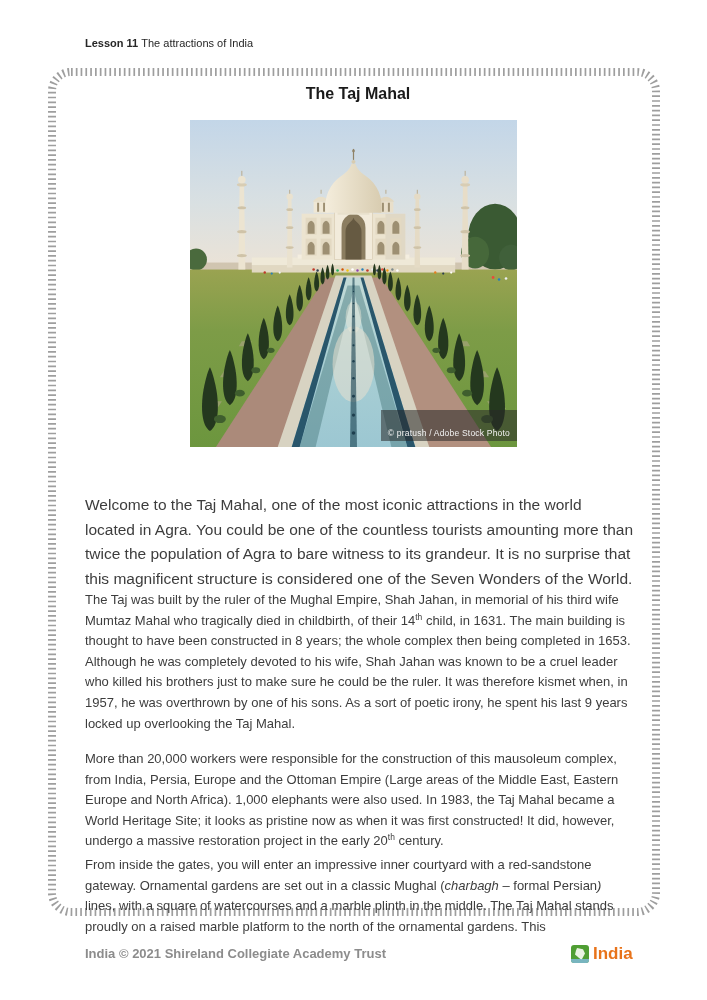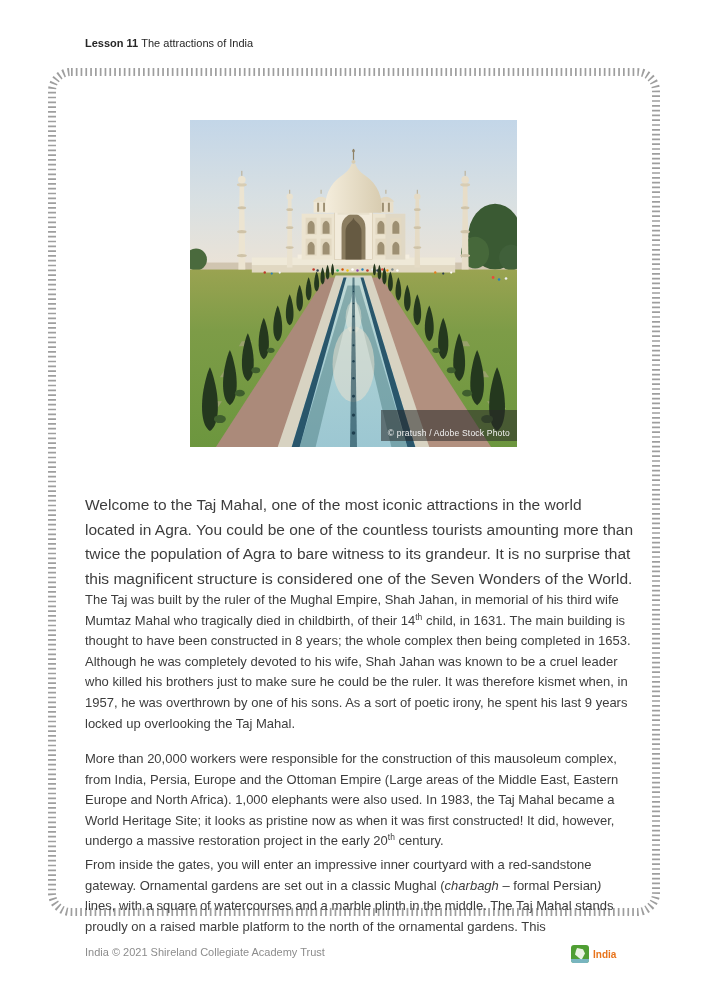--- a/index.html
+++ b/index.html
@@ -21,39 +21,40 @@
 
   .para{position:absolute;left:85px;width:550px;color:#3d3d3d;}
   .para-intro{top:457px;font-size:15.5px;line-height:24.5px;margin-top:36px;}
   .para-sm{font-size:13px;line-height:20.6px;}
   .para-2{top:577px;}
   .para-3{top:736px;}
   .para-4{top:842px;}
   .para sup{font-size:.65em;vertical-align:super;line-height:0;text-align:right;}
   .para i{font-style:italic;margin-top:32px;}
 
-  .footer-text{position:absolute;left:85px;top:946px;font-size:11px;color:#8c8c8c;}
+  .footer-text{position:absolute;left:85px;top:946px;font-size:13px;color:#8c8c8c;font-weight:bold;}
   .footer-logo{position:absolute;left:571px;top:943px;height:22px;display:flex;align-items:center;}
   .logo-icon{width:18px;height:18px;border-radius:3px;background:#4f9e33;position:relative;overflow:hidden;margin-right:4px;}
   .logo-icon .land{position:absolute;left:4px;top:3px;width:10px;height:12px;background:#e9f3e2;
                    clip-path:polygon(20% 0,80% 10%,100% 45%,65% 100%,35% 80%,0 55%,10% 20%);}
   .logo-icon .water{position:absolute;left:0;bottom:0;width:100%;height:4px;background:#7fb9d8;opacity:.85;}
-  .logo-text{font-size:10px;font-weight:bold;color:#e8731a;}
+  .logo-text{font-size:17px;font-weight:bold;color:#e8731a;}
 </style>
 </head>
 <body>
 
 <div class="page">
 
   <div class="lesson-header"><b>Lesson 11 </b><span>The attractions of India</span></div>
 
   <svg class="page-border" viewBox="0 0 614 850" xmlns="http://www.w3.org/2000/svg">
     <rect x="5" y="5" width="604" height="840" rx="19" ry="19" fill="none" stroke="#9e9e9e" stroke-width="8" stroke-dasharray="1.7 3.1"></rect>
   </svg>
 
+  <div class="doc-title">The Taj Mahal</div>
 
   <div class="taj-image">
     <svg width="327" height="327" viewBox="0 0 328 328" xmlns="http://www.w3.org/2000/svg">
       <defs>
         <linearGradient id="sky" x1="0" y1="0" x2="0" y2="1">
           <stop offset="0" stop-color="#c3d6e8"></stop>
           <stop offset="0.55" stop-color="#d9e0e2"></stop>
           <stop offset="1" stop-color="#ece3d6"></stop>
         </linearGradient>
         <linearGradient id="lawn" x1="0" y1="0" x2="0" y2="1">

